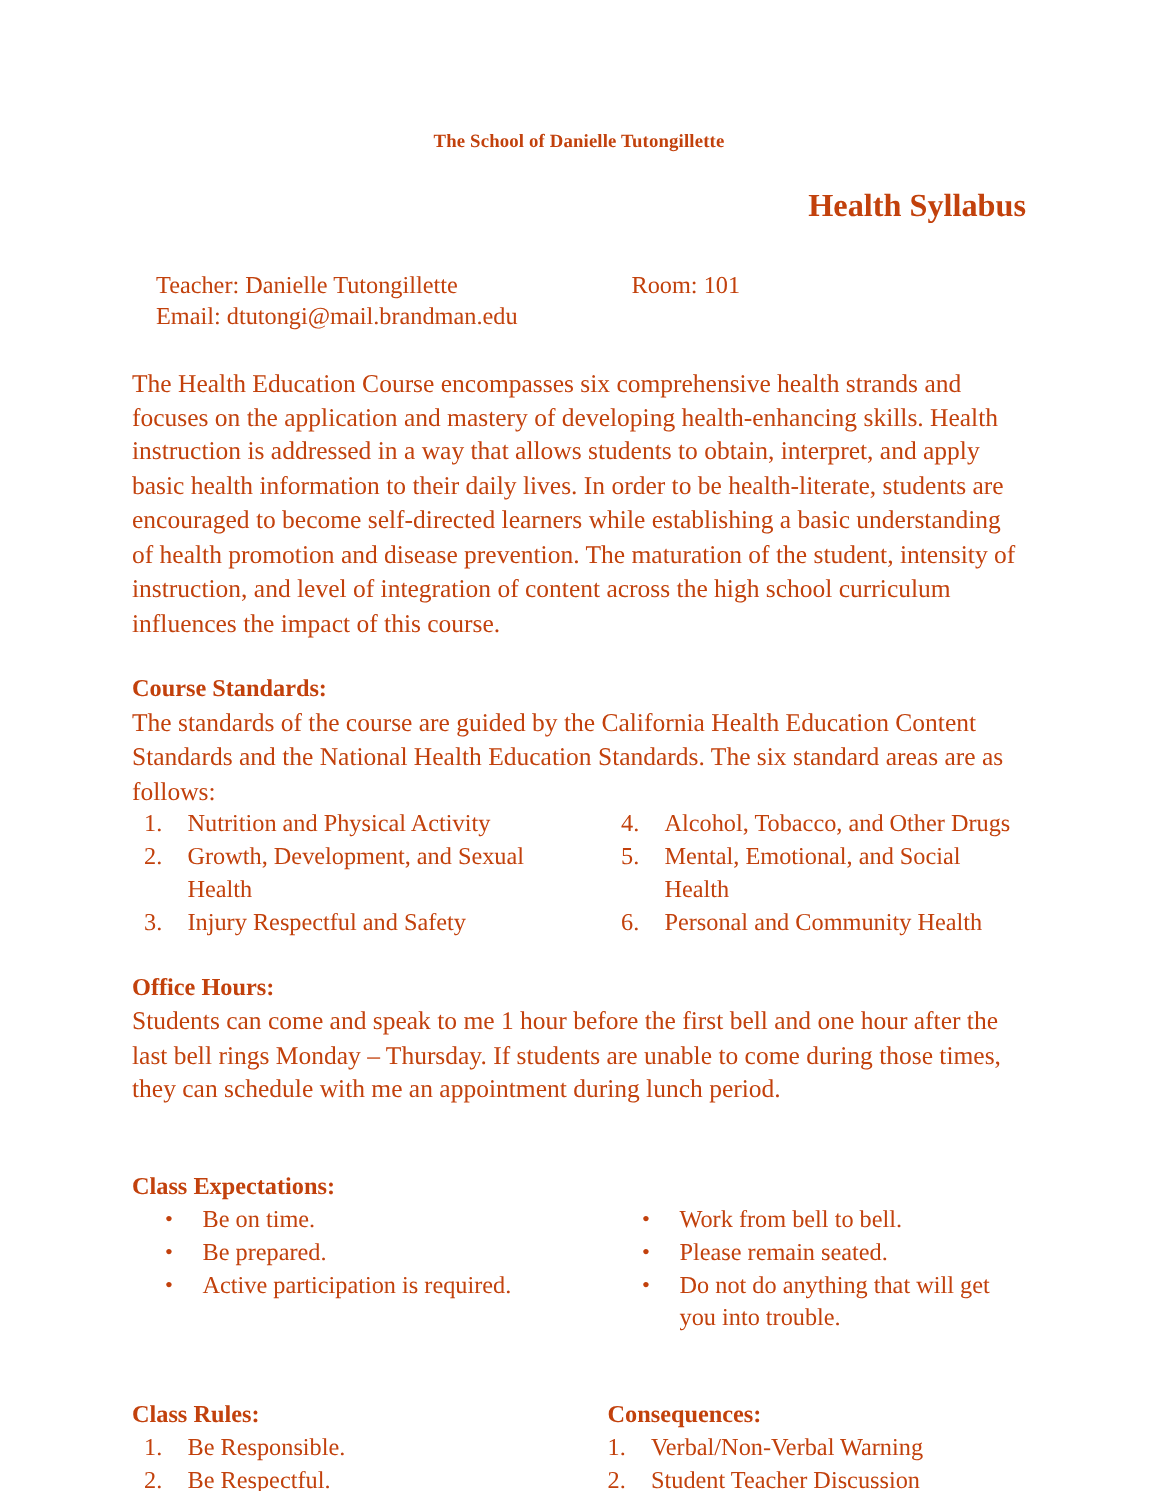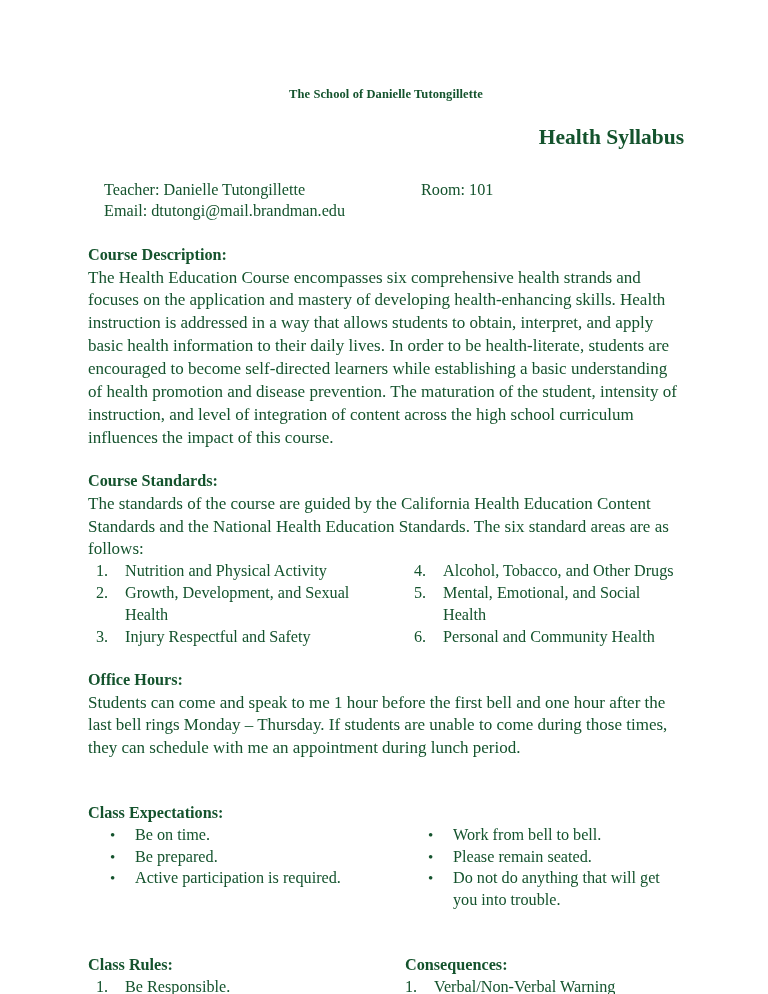--- a/index.html
+++ b/index.html
@@ -8,21 +8,21 @@
     padding: 0;
     background: #ffffff;
   }
   .page {
     position: relative;
     width: 768px;
     height: 994px;
     background: #ffffff;
     overflow: hidden;
     font-family: "Liberation Serif", "DejaVu Serif", serif;
-    color: #14532d;
+    color: #c2410c;
     box-sizing: border-box;
   }
   .doc {
     position: absolute;
     left: 88px;
     top: 86px;
     width: 596px;
   }
 
   
@@ -164,21 +164,20 @@
       <span>Teacher: Danielle Tutongillette</span>
       <span class="meta-room">Room: 101</span>
     </div>
 
     <div class="meta-row">
       <span>Email:  dtutongi@mail.brandman.edu</span>
     </div>
 
     <div class="spacer-line"></div>
 
-    <div class="section-head">Course Description:</div>
     <div class="para">The Health Education Course encompasses six comprehensive health strands and focuses on the application and mastery of developing health-enhancing skills. Health instruction is addressed in a way that allows students to obtain, interpret, and apply basic health information to their daily lives. In order to be health-literate, students are encouraged to become self-directed learners while establishing a basic understanding of health promotion and disease prevention. The maturation of the student, intensity of instruction, and level of integration of content across the high school curriculum influences the impact of this course.</div>
 
     <div class="spacer-line"></div>
 
     <div class="section-head">Course Standards:</div>
     <div class="para">The standards of the course are guided by the California Health Education Content Standards and the National Health Education Standards. The six standard areas are as follows:</div>
 
     <div class="two-col" id="standards-cols" style="height: 87px;">
       <div class="col-left">
         <ol class="num-list" id="std-left">

